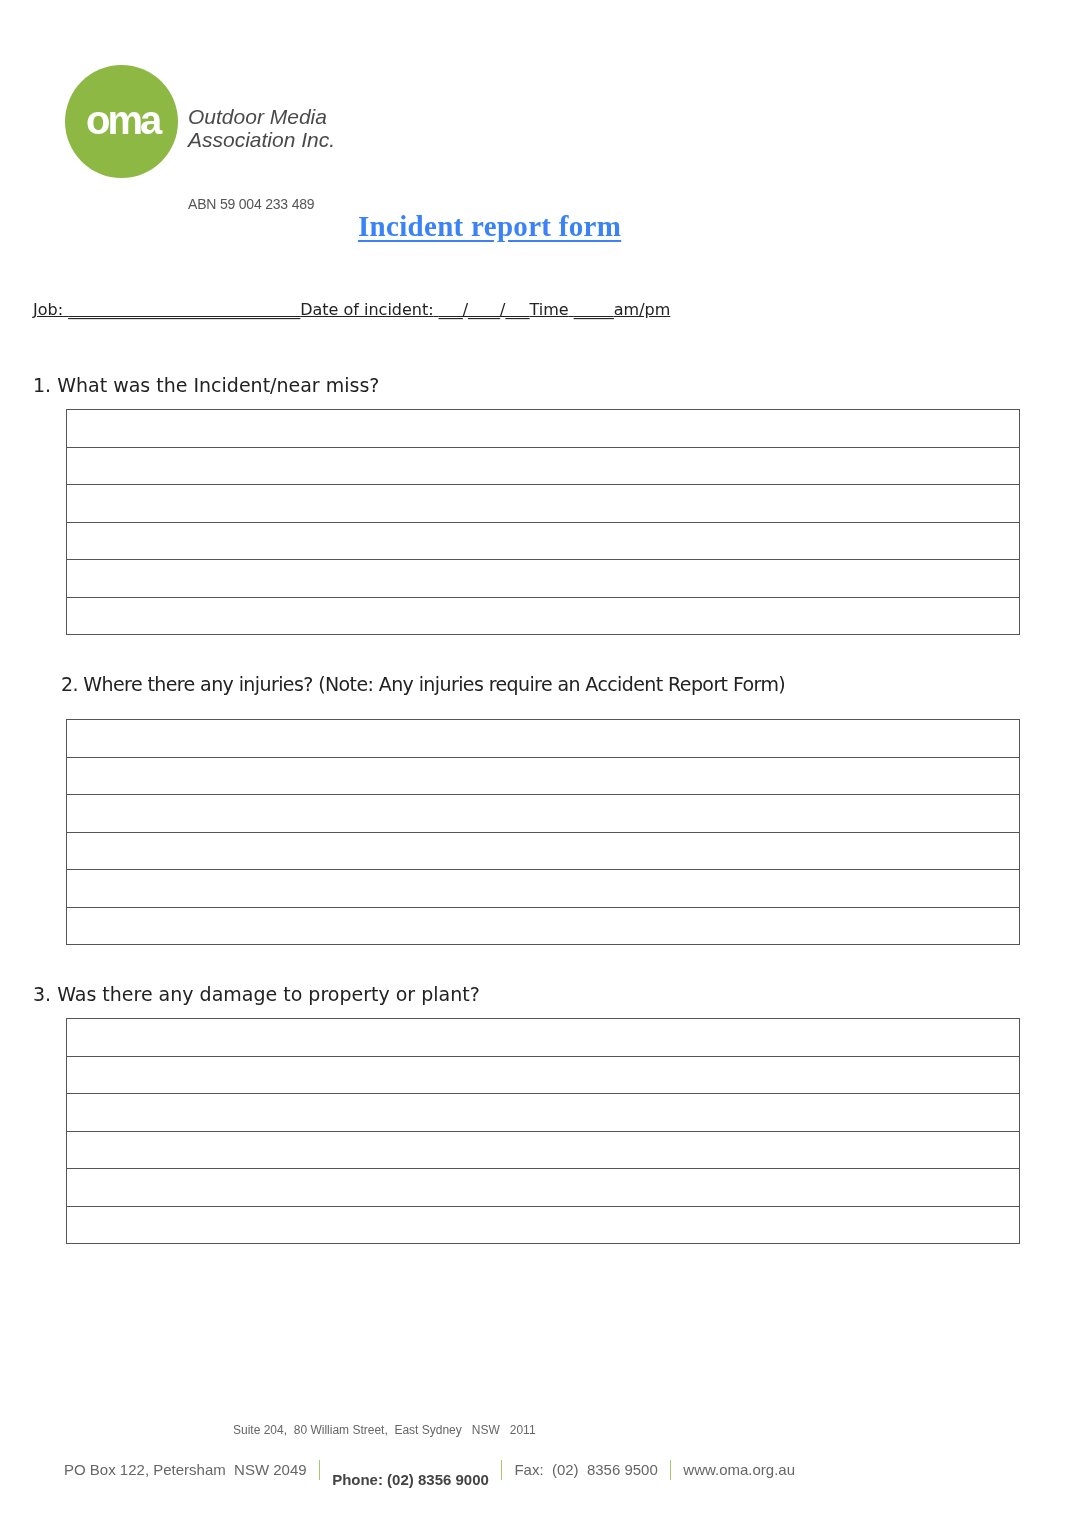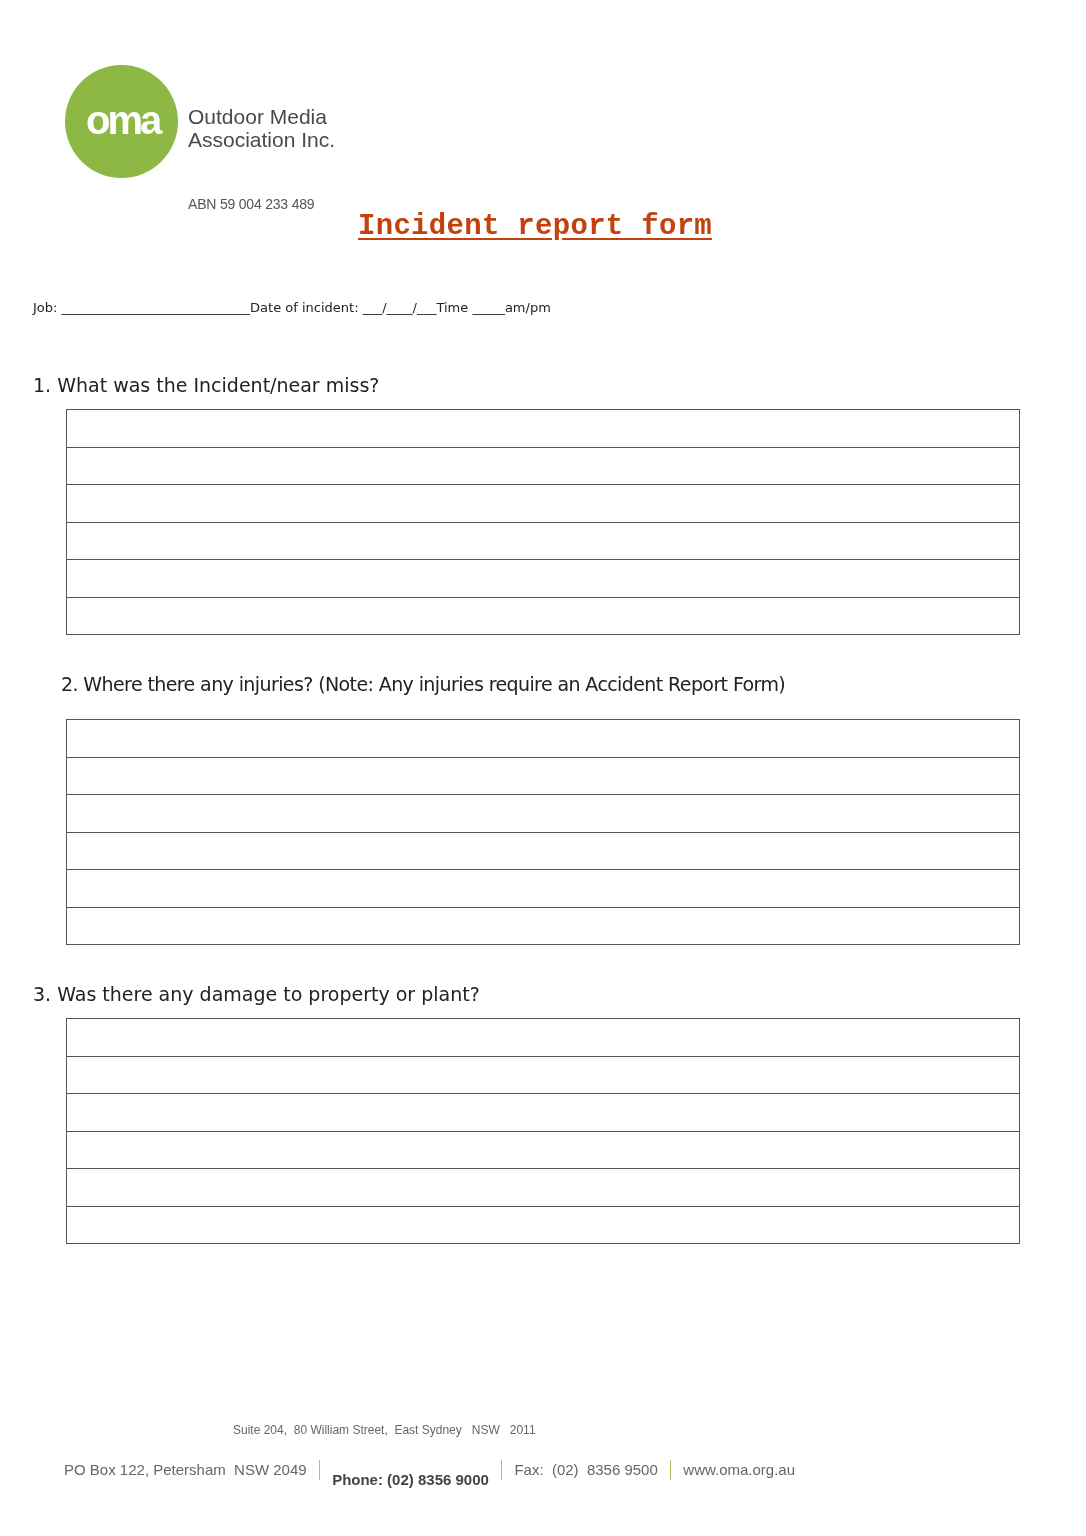--- a/index.html
+++ b/index.html
@@ -12,33 +12,33 @@
   .logo-circle {
     left:65px; top:65px; width:113px; height:113px; border-radius:50%;
     background:#8cb843;
   }
   .logo-mark {
     left:86px; top:98px; font-family:"Liberation Sans", sans-serif; font-weight:bold;
     font-size:40px; color:#ffffff; letter-spacing:-3px; line-height:44px;
   }
   .logo-text {
     left:188px; top:105px; font-family:"Liberation Sans", sans-serif;
-    font-size:21px; color:#4a4a4a; line-height:23px;
+    font-size:21px; color:#4a4a4a; line-height:23px;font-style:italic;
   }
   .abn {
     left:188px; top:196px; font-family:"Liberation Sans", sans-serif;
     font-size:14px; color:#555; letter-spacing:-0.2px;
   }
   .title {
-    left:358px; top:210px; font-family:Liberation Mono, monospace; font-weight:bold;
-    font-size:29px; color:#c2410c; text-decoration:underline; text-underline-offset:4px;
+    left:358px; top:210px; font-family:Liberation Serif, serif; font-weight:bold;
+    font-size:29px; color:#3b82f6; text-decoration:underline; text-underline-offset:4px;
     letter-spacing:0.3px;
   }
   .job-line {
-    left:33px; top:300px; font-size:13px; color:#222; white-space:pre;
+    left:33px; top:300px; font-size:16px; color:#222; white-space:pre;text-decoration:underline;
   }
   .q { left:33px; font-size:19px; color:#222; white-space:pre; }
   .q2 { font-family:"DejaVu Sans", sans-serif; font-size:19px; letter-spacing:-0.6px; }
   .box {
     left:66px; width:954px; border:1.5px solid #555; box-sizing:border-box;
   }
   .box .row { height:37.5px; border-bottom:1.5px solid #555; box-sizing:border-box; }
   .box .row:last-child { border-bottom:none; }
   .footer1 {
     left:233px; top:1423px; font-family:"Liberation Sans", sans-serif;

